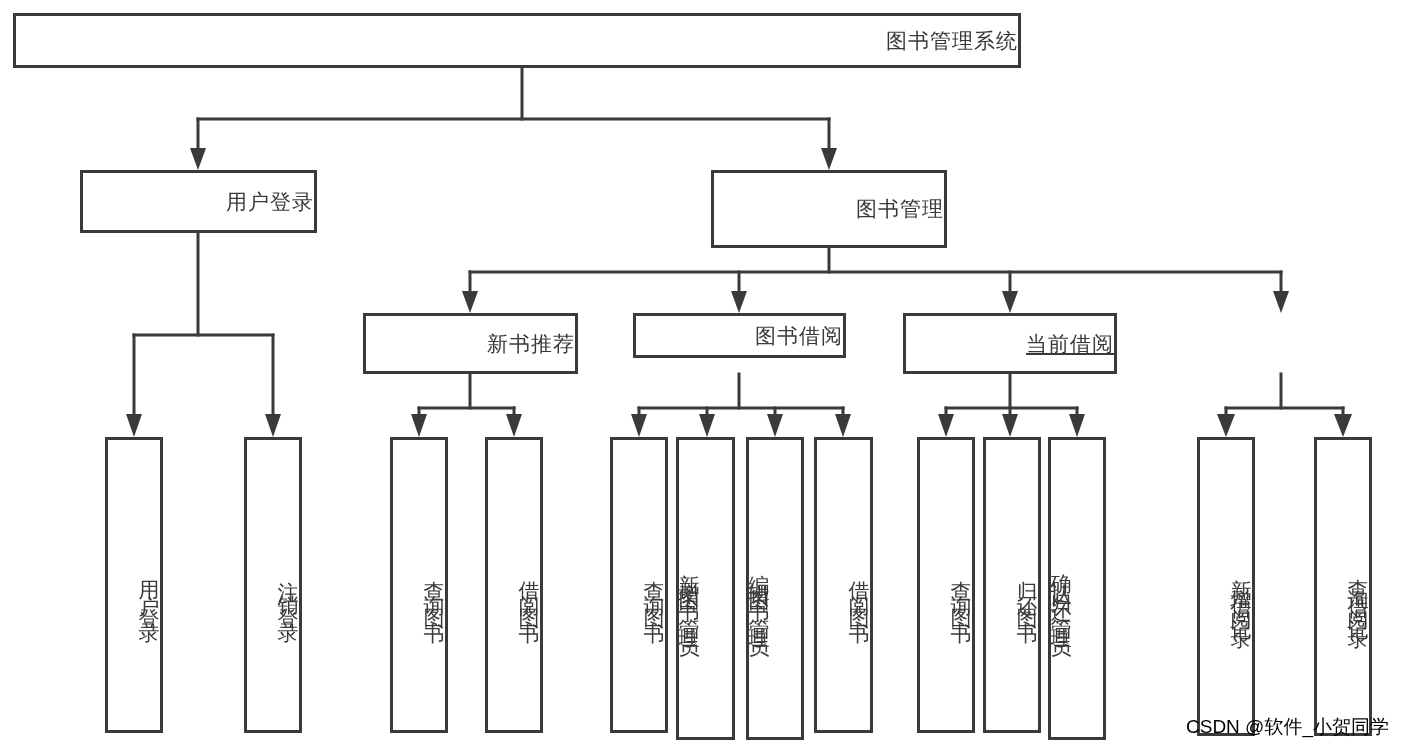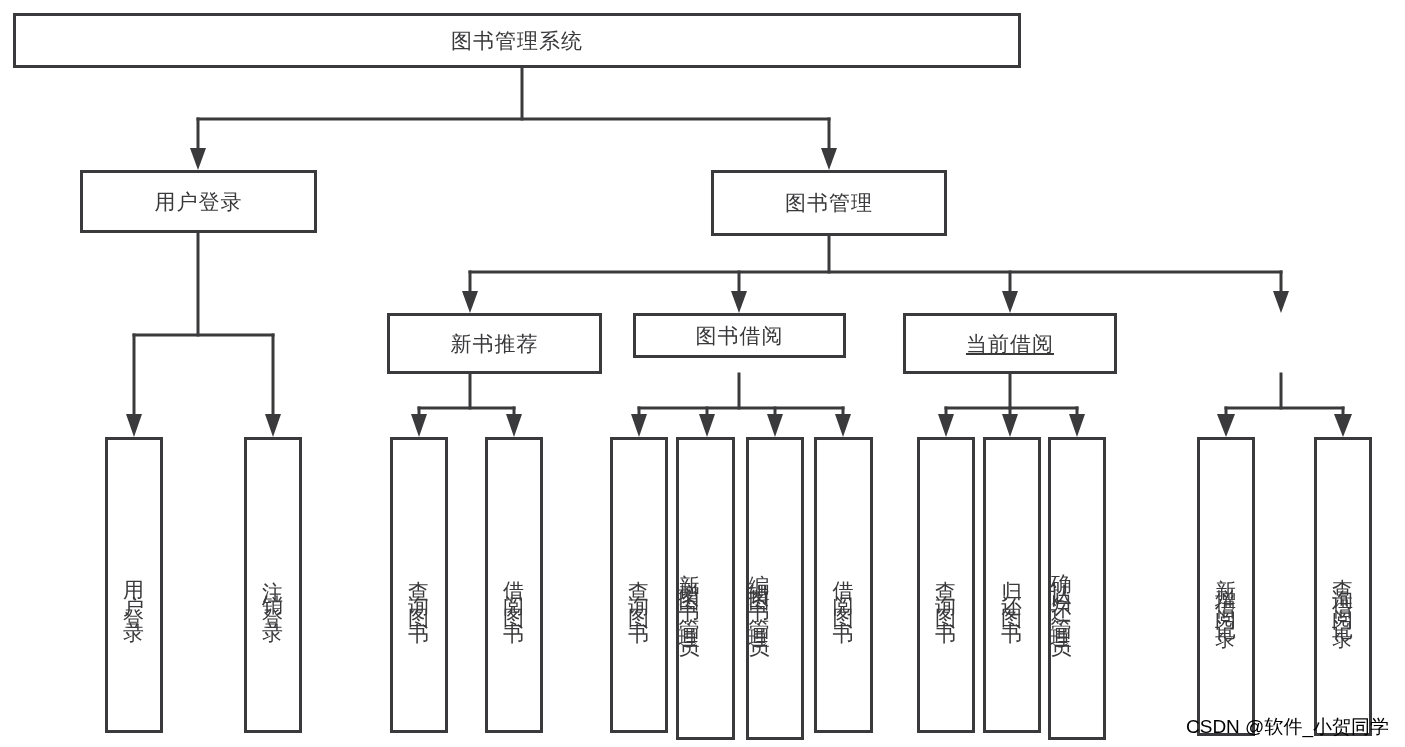--- a/index.html
+++ b/index.html
@@ -12,21 +12,21 @@
     color: #39393b;
     overflow: hidden;
   }
   .node {
     position: absolute;
     box-sizing: border-box;
     border: 3px solid #3a3a3c;
     background: #ffffff;
     display: flex;
     align-items: center;
-    justify-content: center;
+    justify-content: flex-end;
     text-align: center;
   }
   .h-label {
     font-size: 21px;
     letter-spacing: 1px;
     color: #39393b;
     white-space: nowrap;
   }
   .leaf .v-label {
     writing-mode: vertical-rl;
@@ -138,25 +138,25 @@
     </g>
   </svg>
 
   <div class="node" style="left:13px; top:13px; width:1008px; height:55px;">
     <span class="h-label">图书管理系统</span>
   </div>
 
   <div class="node" style="left:80px; top:170px; width:237px; height:63px;">
     <span class="h-label">用户登录</span>
   </div>
-  <div class="node" style="left:711px; top:170px; width:236px; height:66px;">
+  <div class="node" style="left:711px; top:170px; width:236px; height:78px;">
     <span class="h-label">图书管理</span>
   </div>
 
-  <div class="node" style="left:363px; top:313px; width:215px; height:61px;margin-left:24px;">
+  <div class="node" style="left:363px; top:313px; width:215px; height:61px;">
     <span class="h-label">新书推荐</span>
   </div>
   <div class="node" style="left:633px; top:313px; width:213px; height:45px;">
     <span class="h-label">图书借阅</span>
   </div>
   <div class="node" style="left:903px; top:313px; width:214px; height:61px;text-decoration:underline;">
     <span class="h-label">当前借阅</span>
   </div>
 
   <div class="node leaf chars4" style="left:105px; top:437px; width:58px; height:296px;">

